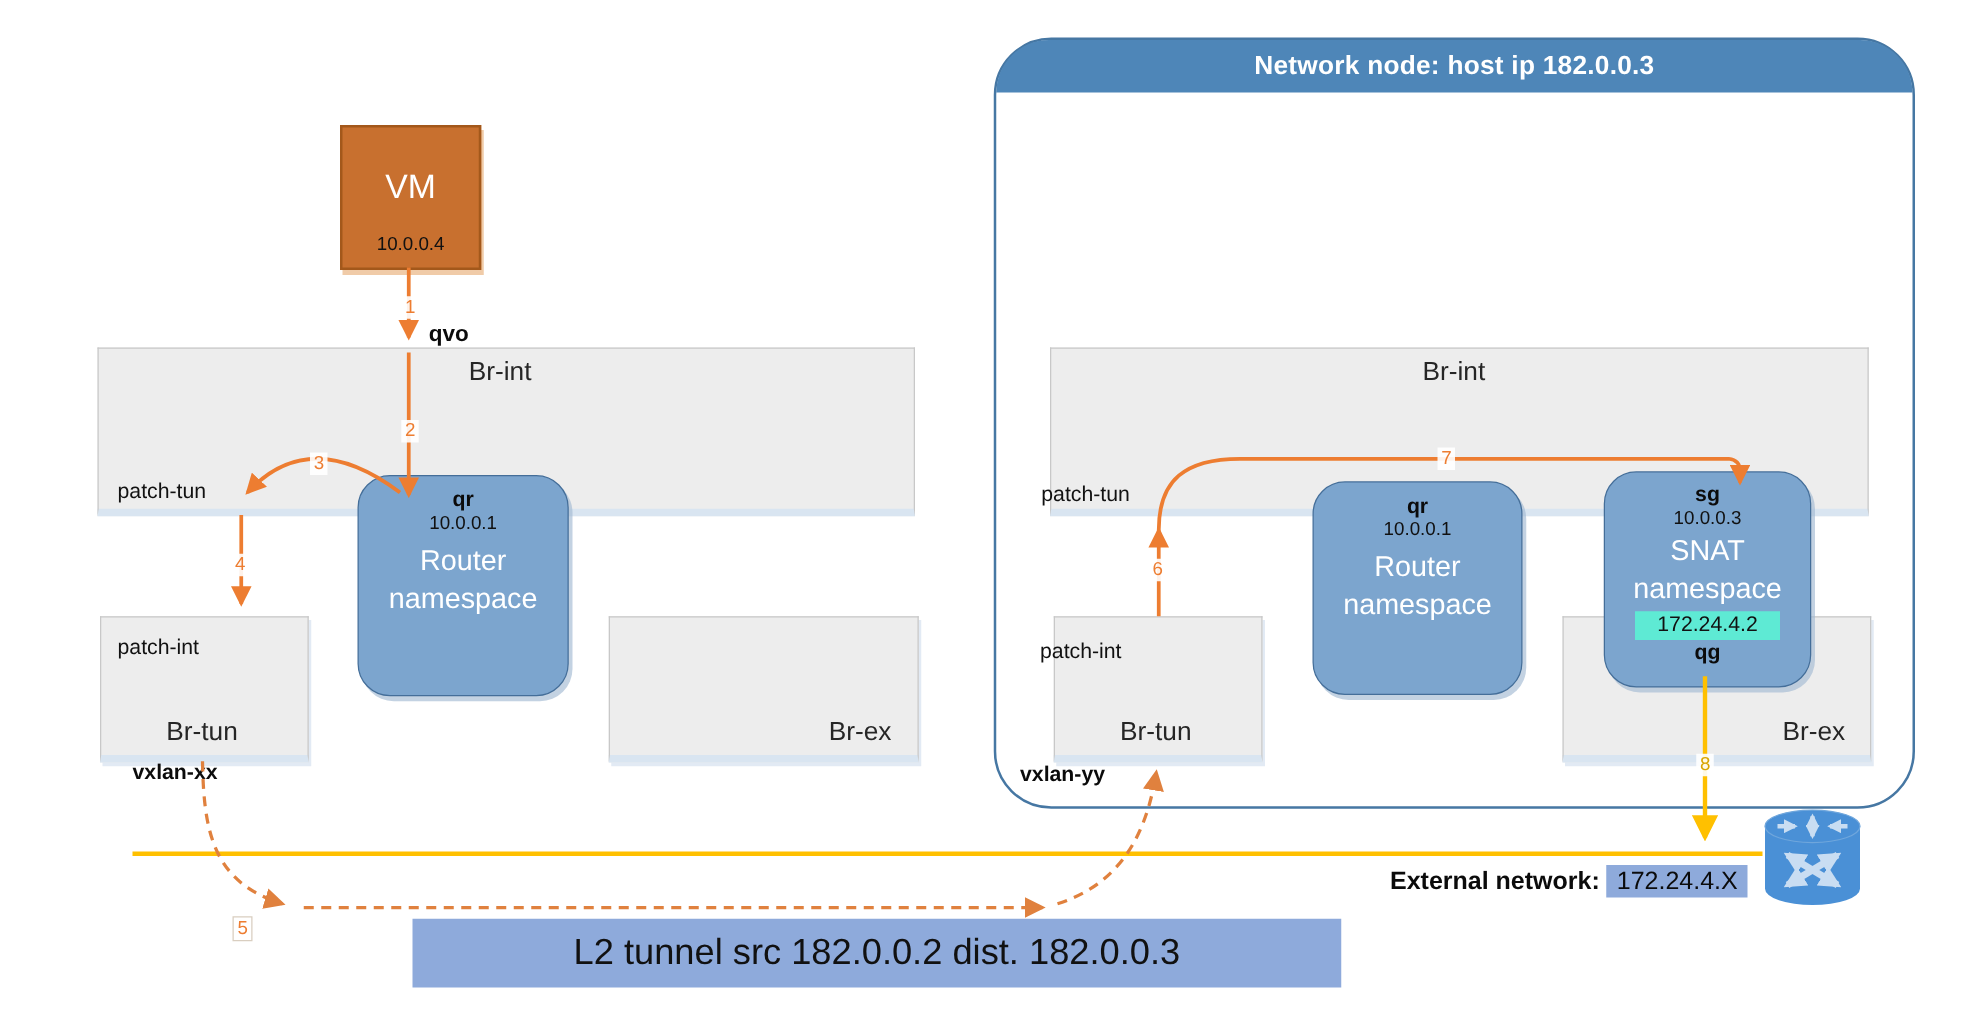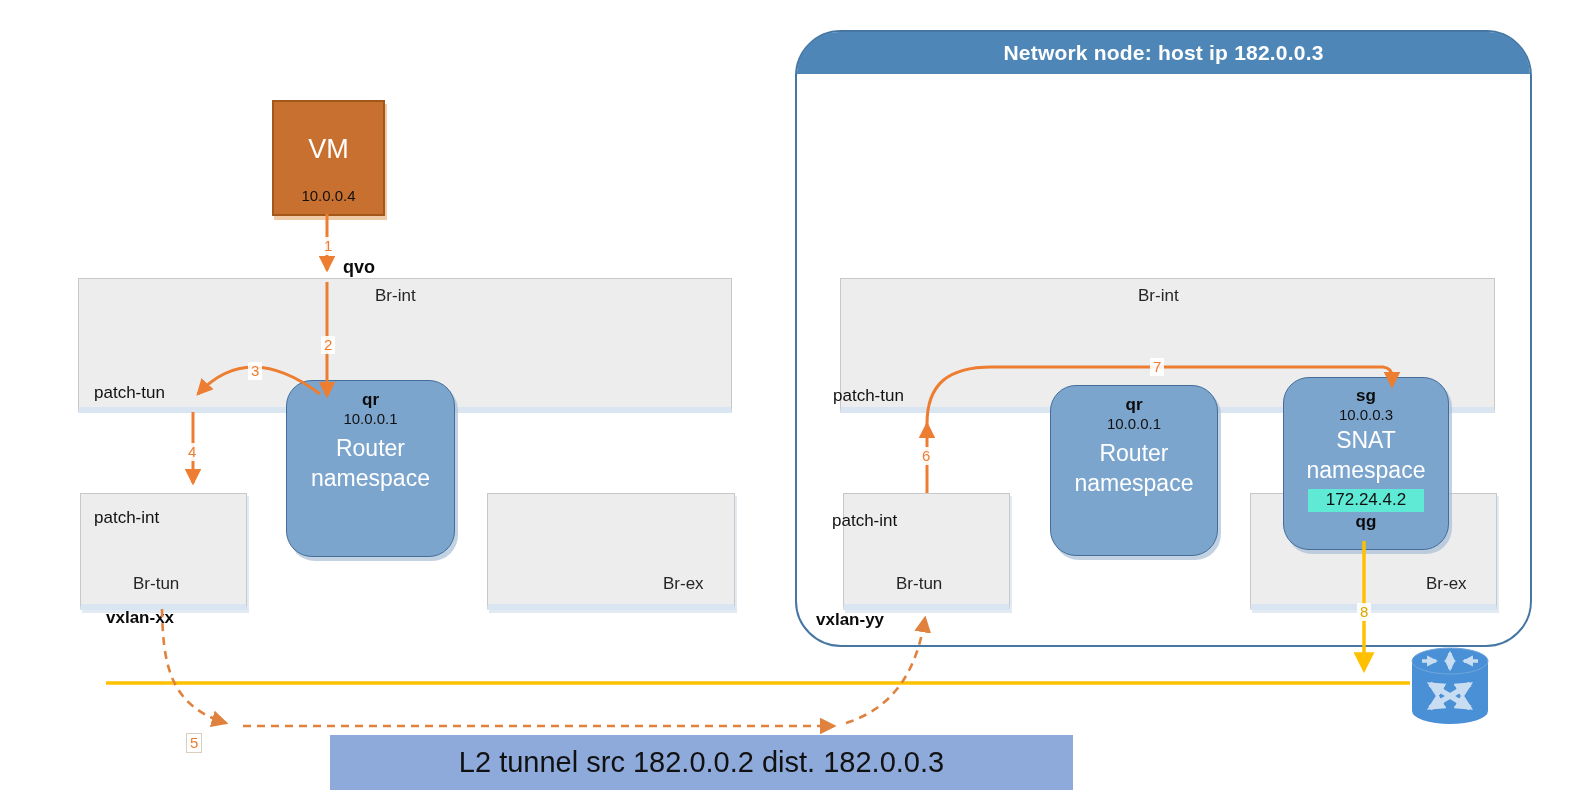--- a/index.html
+++ b/index.html
@@ -8,21 +8,21 @@
 
   
   .node{position:absolute;background:#fff;border:2px solid #4677A3;border-radius:46px;}
   .node-header{position:absolute;left:0;top:0;width:100%;height:42px;background:#4E86B8;
     border-radius:44px 44px 0 0;display:flex;align-items:center;justify-content:center;
     color:#fff;font-weight:bold;font-size:21px;letter-spacing:.2px;}
 
   
   .gray-box{position:absolute;background:#EDEDED;border:1px solid #C8C8C8;border-bottom:6px solid #D9E5F1;}
   .soft-shadow{box-shadow:2px 3px 0 #E2EAF4;}
-  .box-title{position:absolute;font-size:17px;color:#262626;white-space:nowrap;}
+  .box-title{position:absolute;font-size:21px;color:#262626;white-space:nowrap;}
   .port-label{position:absolute;font-size:17px;font-weight:normal;color:#111;white-space:nowrap;}
 
   
   .ns-box{position:absolute;background:#7CA5CE;border:1px solid #446E99;border-radius:26px;
     box-shadow:3px 4px 0 rgba(163,186,211,.65);display:flex;flex-direction:column;align-items:center;
     text-align:center;}
   .ns-port{font-size:17px;font-weight:bold;color:#0b0b0b;line-height:1.15;}
   .ns-ip{font-size:15px;color:#111;line-height:1.25;}
   .ns-line{font-size:23px;color:#fff;line-height:1.3;}
   .ns-highlight{font-size:17px;color:#111;background:#5eead4;padding:0 18px;line-height:1.35;margin-top:3px;}
@@ -114,20 +114,24 @@
     <span class="ns-port">sg</span>
     <span class="ns-ip">10.0.0.3</span>
     <span class="ns-line" style="margin-top:2px;">SNAT</span>
     <span class="ns-line">namespace</span>
     <span class="ns-highlight">172.24.4.2</span>
     <span class="ns-port">qg</span>
   </div>
 
   <div class="tunnel-box" style="left:330px;top:735px;width:743px;height:55px;">L2 tunnel src 182.0.0.2 dist. 182.0.0.3</div>
 
+  <div class="ext-caption" style="left:1112px;top:694px;">
+    <b>External network:</b>
+    <span class="ext-value">172.24.4.X</span>
+  </div>
 
   <svg class="router-svg" style="left:1404px;top:642px;" width="88" height="88" viewBox="0 0 88 88">
     <defs>
       <marker id="rah" viewBox="0 0 10 10" refX="8" refY="5" markerWidth="3.2" markerHeight="3.2" orient="auto-start-reverse">
         <path d="M0 0 L10 5 L0 10 z" fill="#C9DDF2"></path>
       </marker>
     </defs>
     <path d="M8 19 L8 69 A38 13 0 0 0 84 69 L84 19 Z" fill="#4A90D6"></path>
     <ellipse cx="46" cy="19" rx="38" ry="13" fill="#4A90D6" stroke="#6FA6DC" stroke-width="1"></ellipse>
 

